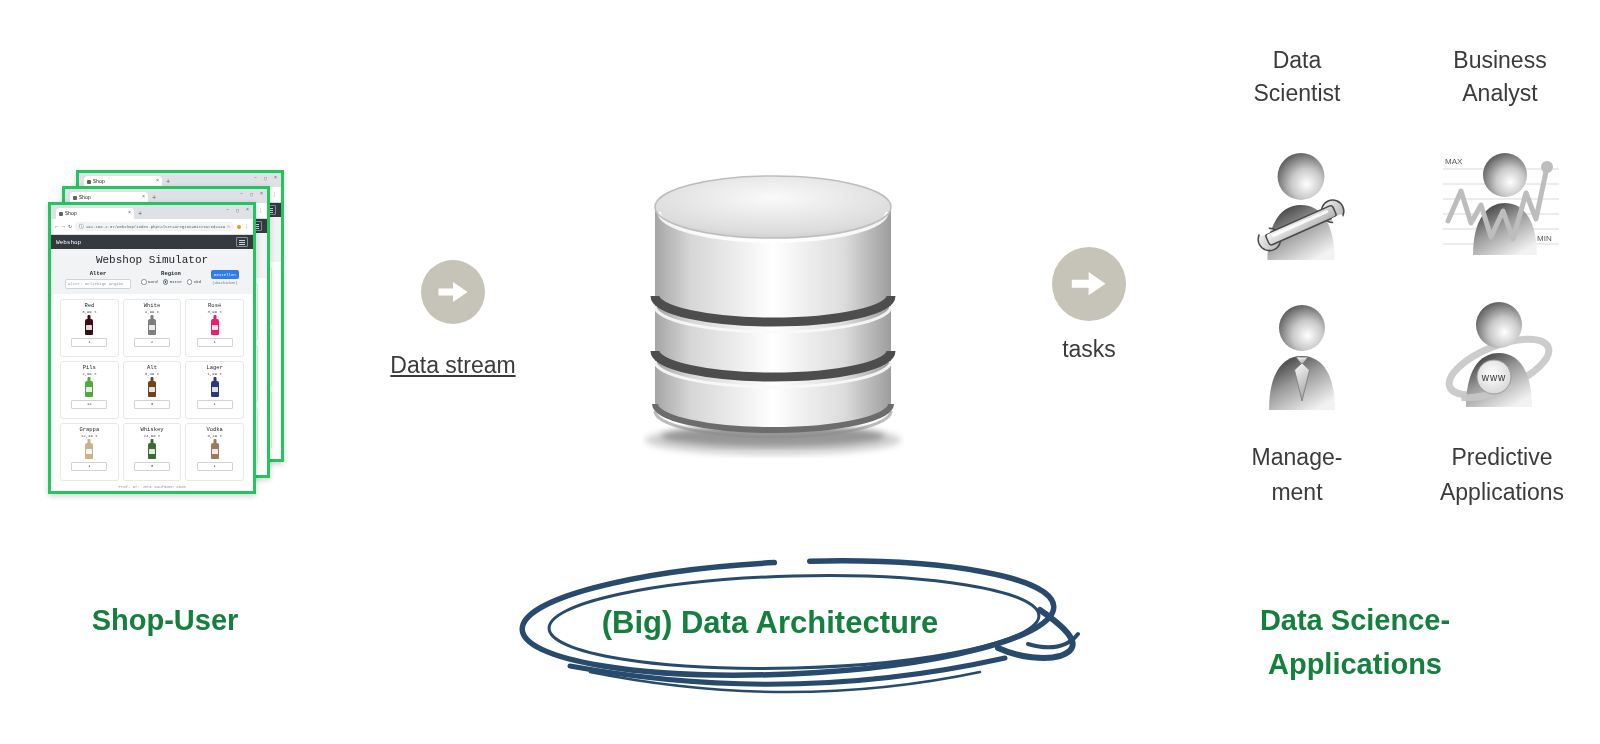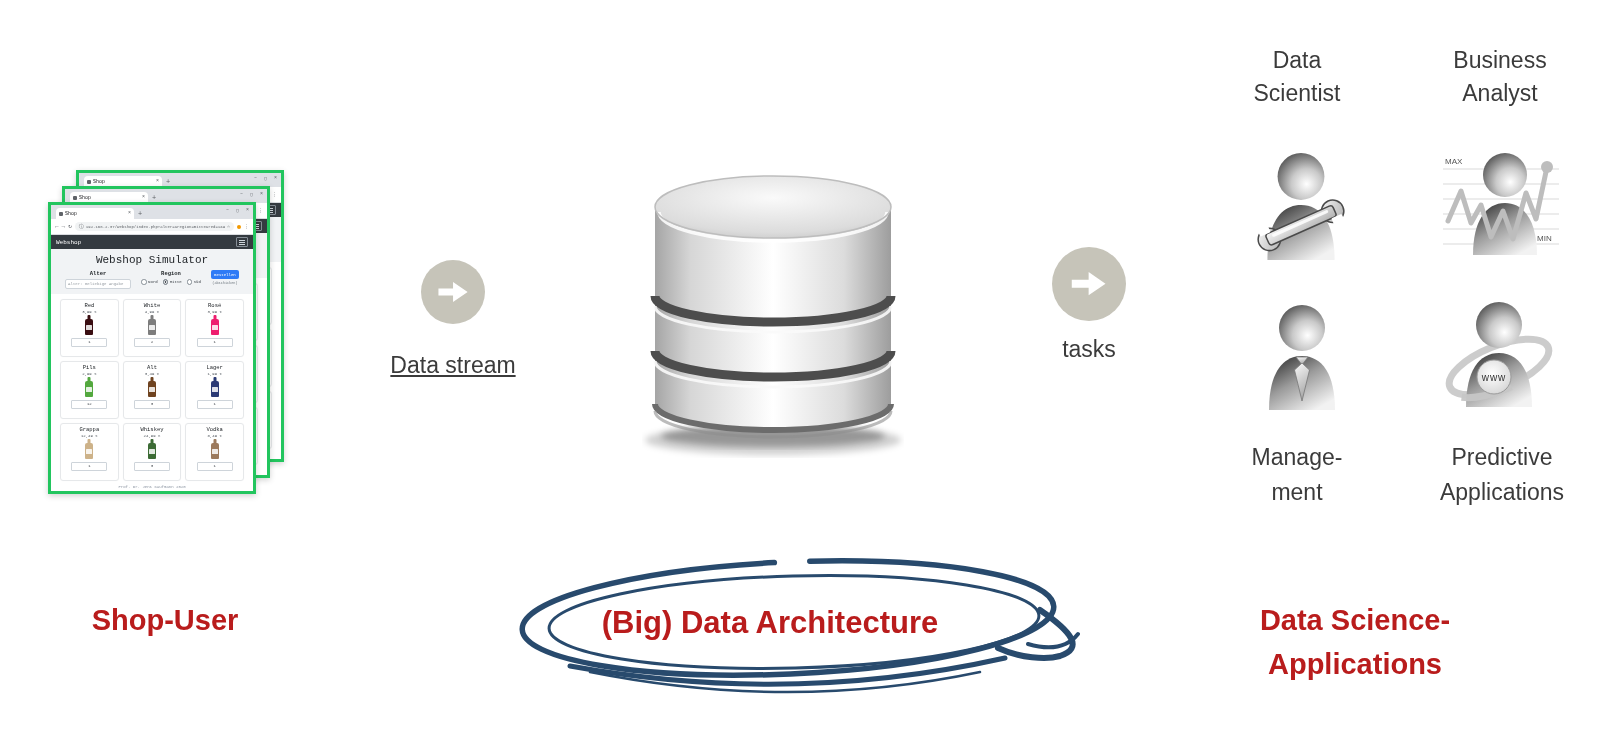--- a/index.html
+++ b/index.html
@@ -1,21 +1,21 @@
 <!DOCTYPE html>
 <html><head>
 <meta charset="utf-8">
 <style>
   html,body{margin:0;padding:0;background:#ffffff;}
   #stage{position:relative;width:1600px;height:744px;background:#fff;overflow:hidden;
          font-family:"Liberation Sans","DejaVu Sans",sans-serif;color:#3d3d3d;}
   .abs{position:absolute;}
 
   
-  .big-label{font-weight:bold;font-size:29px;color:#b91c1c;text-align:center;line-height:44px;}
+  .big-label{font-weight:bold;font-size:29px;color:#15803d;text-align:center;line-height:44px;}
   .mid-label{font-size:23px;color:#3b3b3b;text-align:center;line-height:33px;}
 
   
   .arrow-circle{border-radius:50%;background:#c6c4b9;display:flex;align-items:center;justify-content:center;}
   .arrow-circle svg{width:72%;height:72%;}
 
   
   #sketch-wrap svg{display:block;}
 
   

